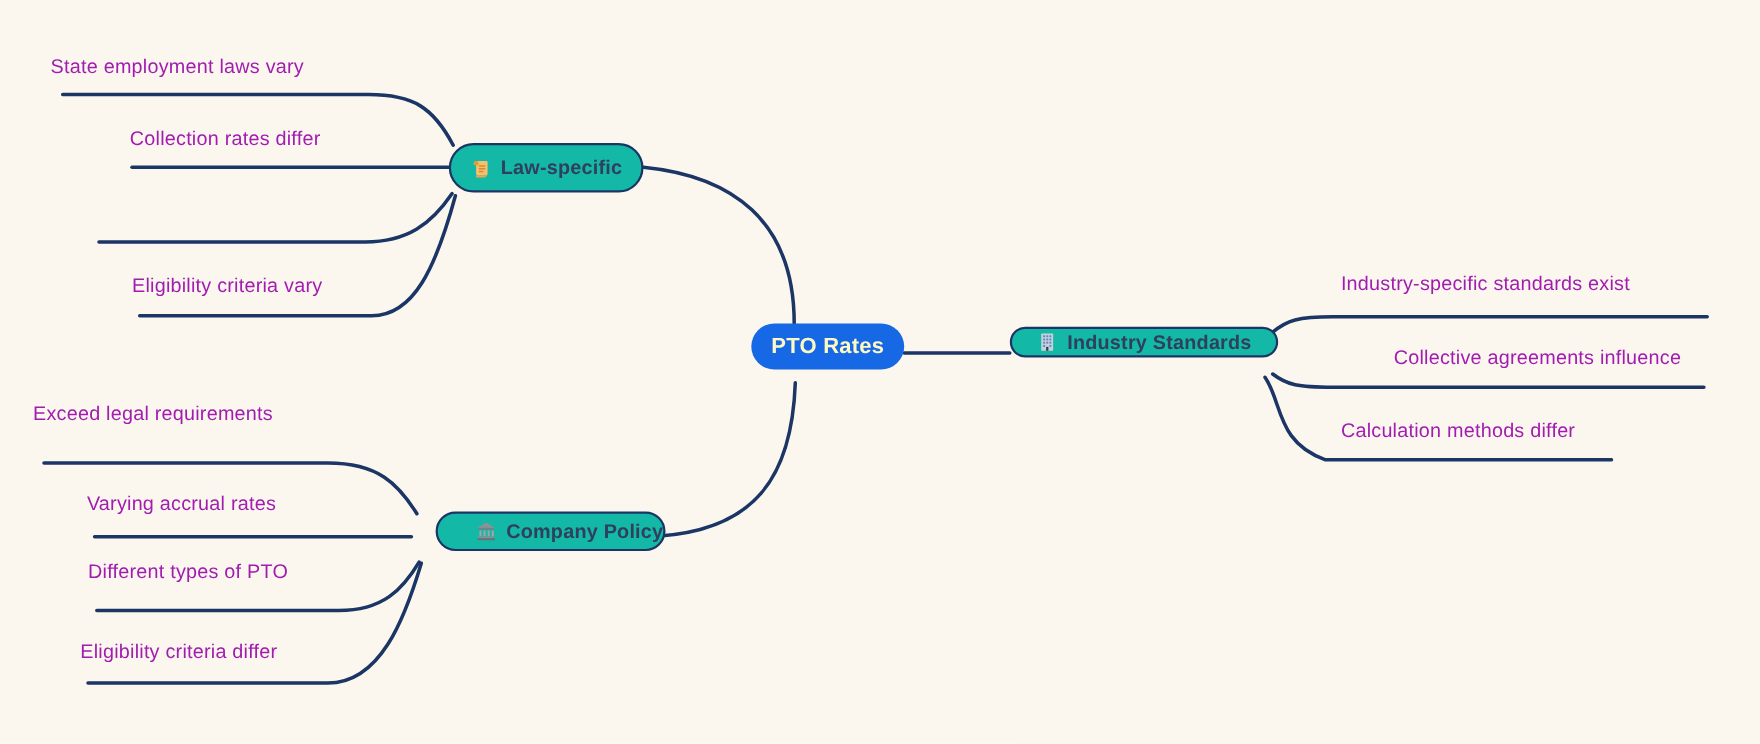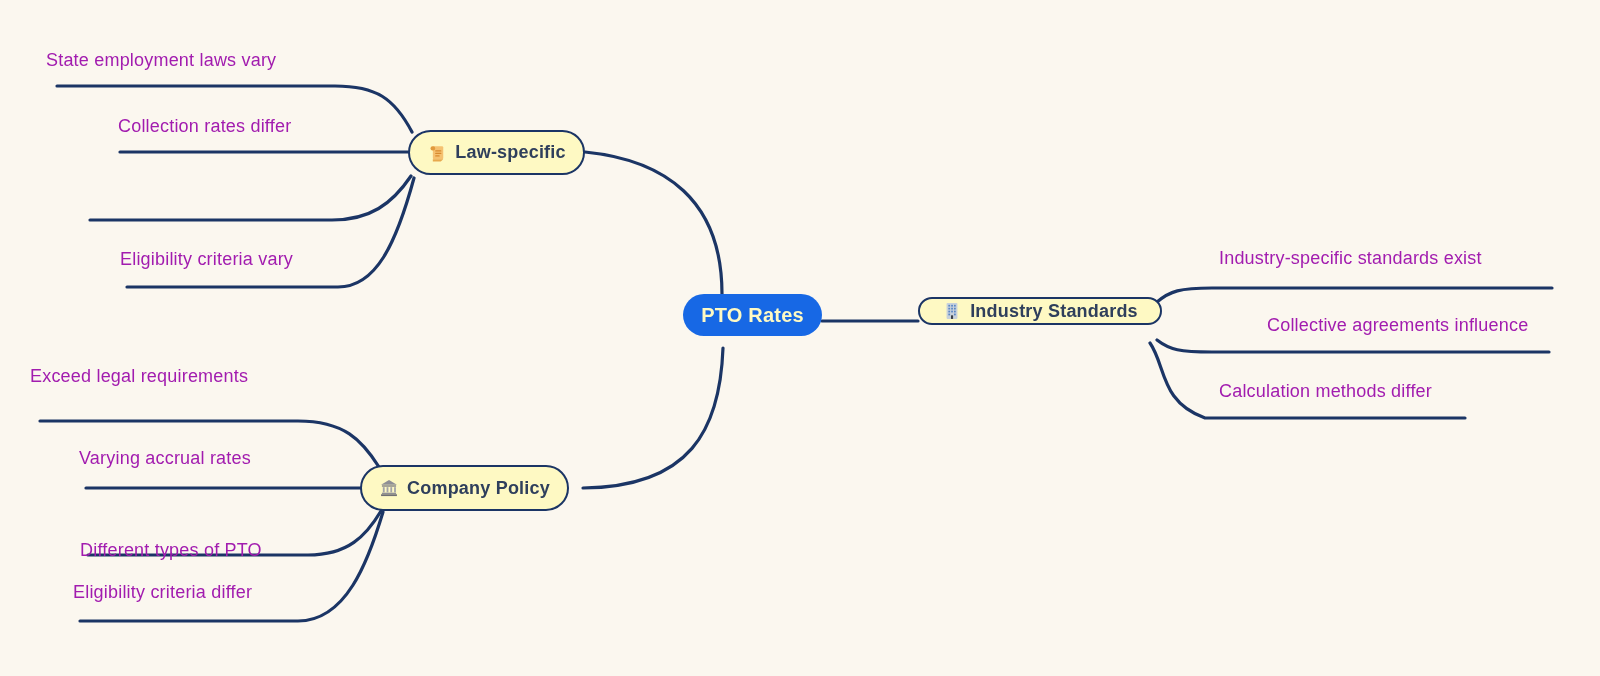--- a/index.html
+++ b/index.html
@@ -22,46 +22,46 @@
     white-space:nowrap;
   }
   .node.center{
     left:683px;top:294px;width:139px;height:42px;
     background:#1768E5;
     color:#fef9c3;
     font-size:20px;font-weight:700;
     border-radius:27px;
   }
   .node.branch{
-    background:#fef9c3;
+    background:#14b8a6;
     border:2.5px solid #1B3565;
     color:#2F3F5C;
     font-size:18px;font-weight:700;
   }
   .node.law{left:408px;top:130px;width:177px;height:45px;}
-  .node.company{left:360px;top:465px;width:209px;height:46px;}
+  .node.company{left:396px;top:465px;width:209px;height:36px;justify-content:flex-end;}
   .node.industry{left:918px;top:297px;width:244px;height:28px;text-align:right;}
 
   .node .icon{display:inline-flex;margin-right:8px;line-height:0;}
 
   .leaf{
     position:absolute;
     font-size:18px;font-weight:500;
     color:#a21caf;
     letter-spacing:.2px;
     white-space:nowrap;
     height:24px;line-height:24px;
   }
   .leaf.l1{left:46px;top:48px;}
   .leaf.l2{left:118px;top:114px;}
   .leaf.l3{left:82px;top:181px;}
   .leaf.l4{left:120px;top:247px;}
   .leaf.c1{left:30px;top:364px;}
   .leaf.c2{left:79px;top:446px;}
-  .leaf.c3{left:80px;top:538px;}
+  .leaf.c3{left:80px;top:507px;}
   .leaf.c4{left:73px;top:580px;}
   .leaf.i1{left:1219px;top:246px;}
   .leaf.i2{left:1219px;top:313px;margin-left:48px;}
   .leaf.i3{left:1219px;top:379px;}
 </style>
 </head>
 <body>
 
 <div class="canvas">
 

